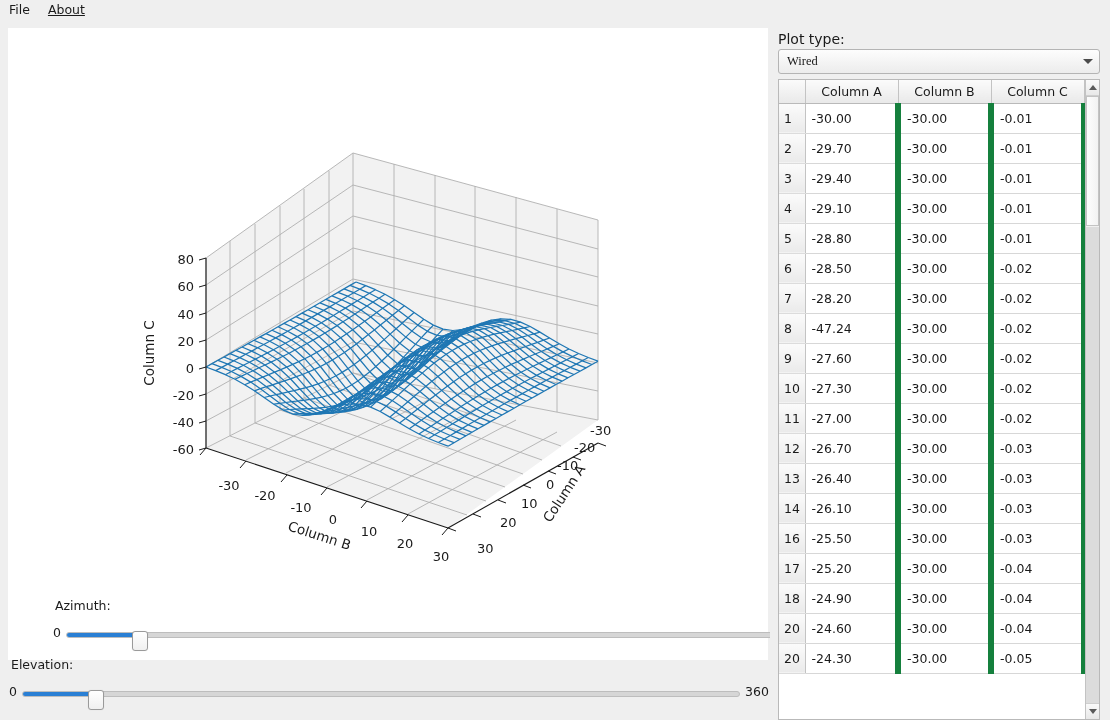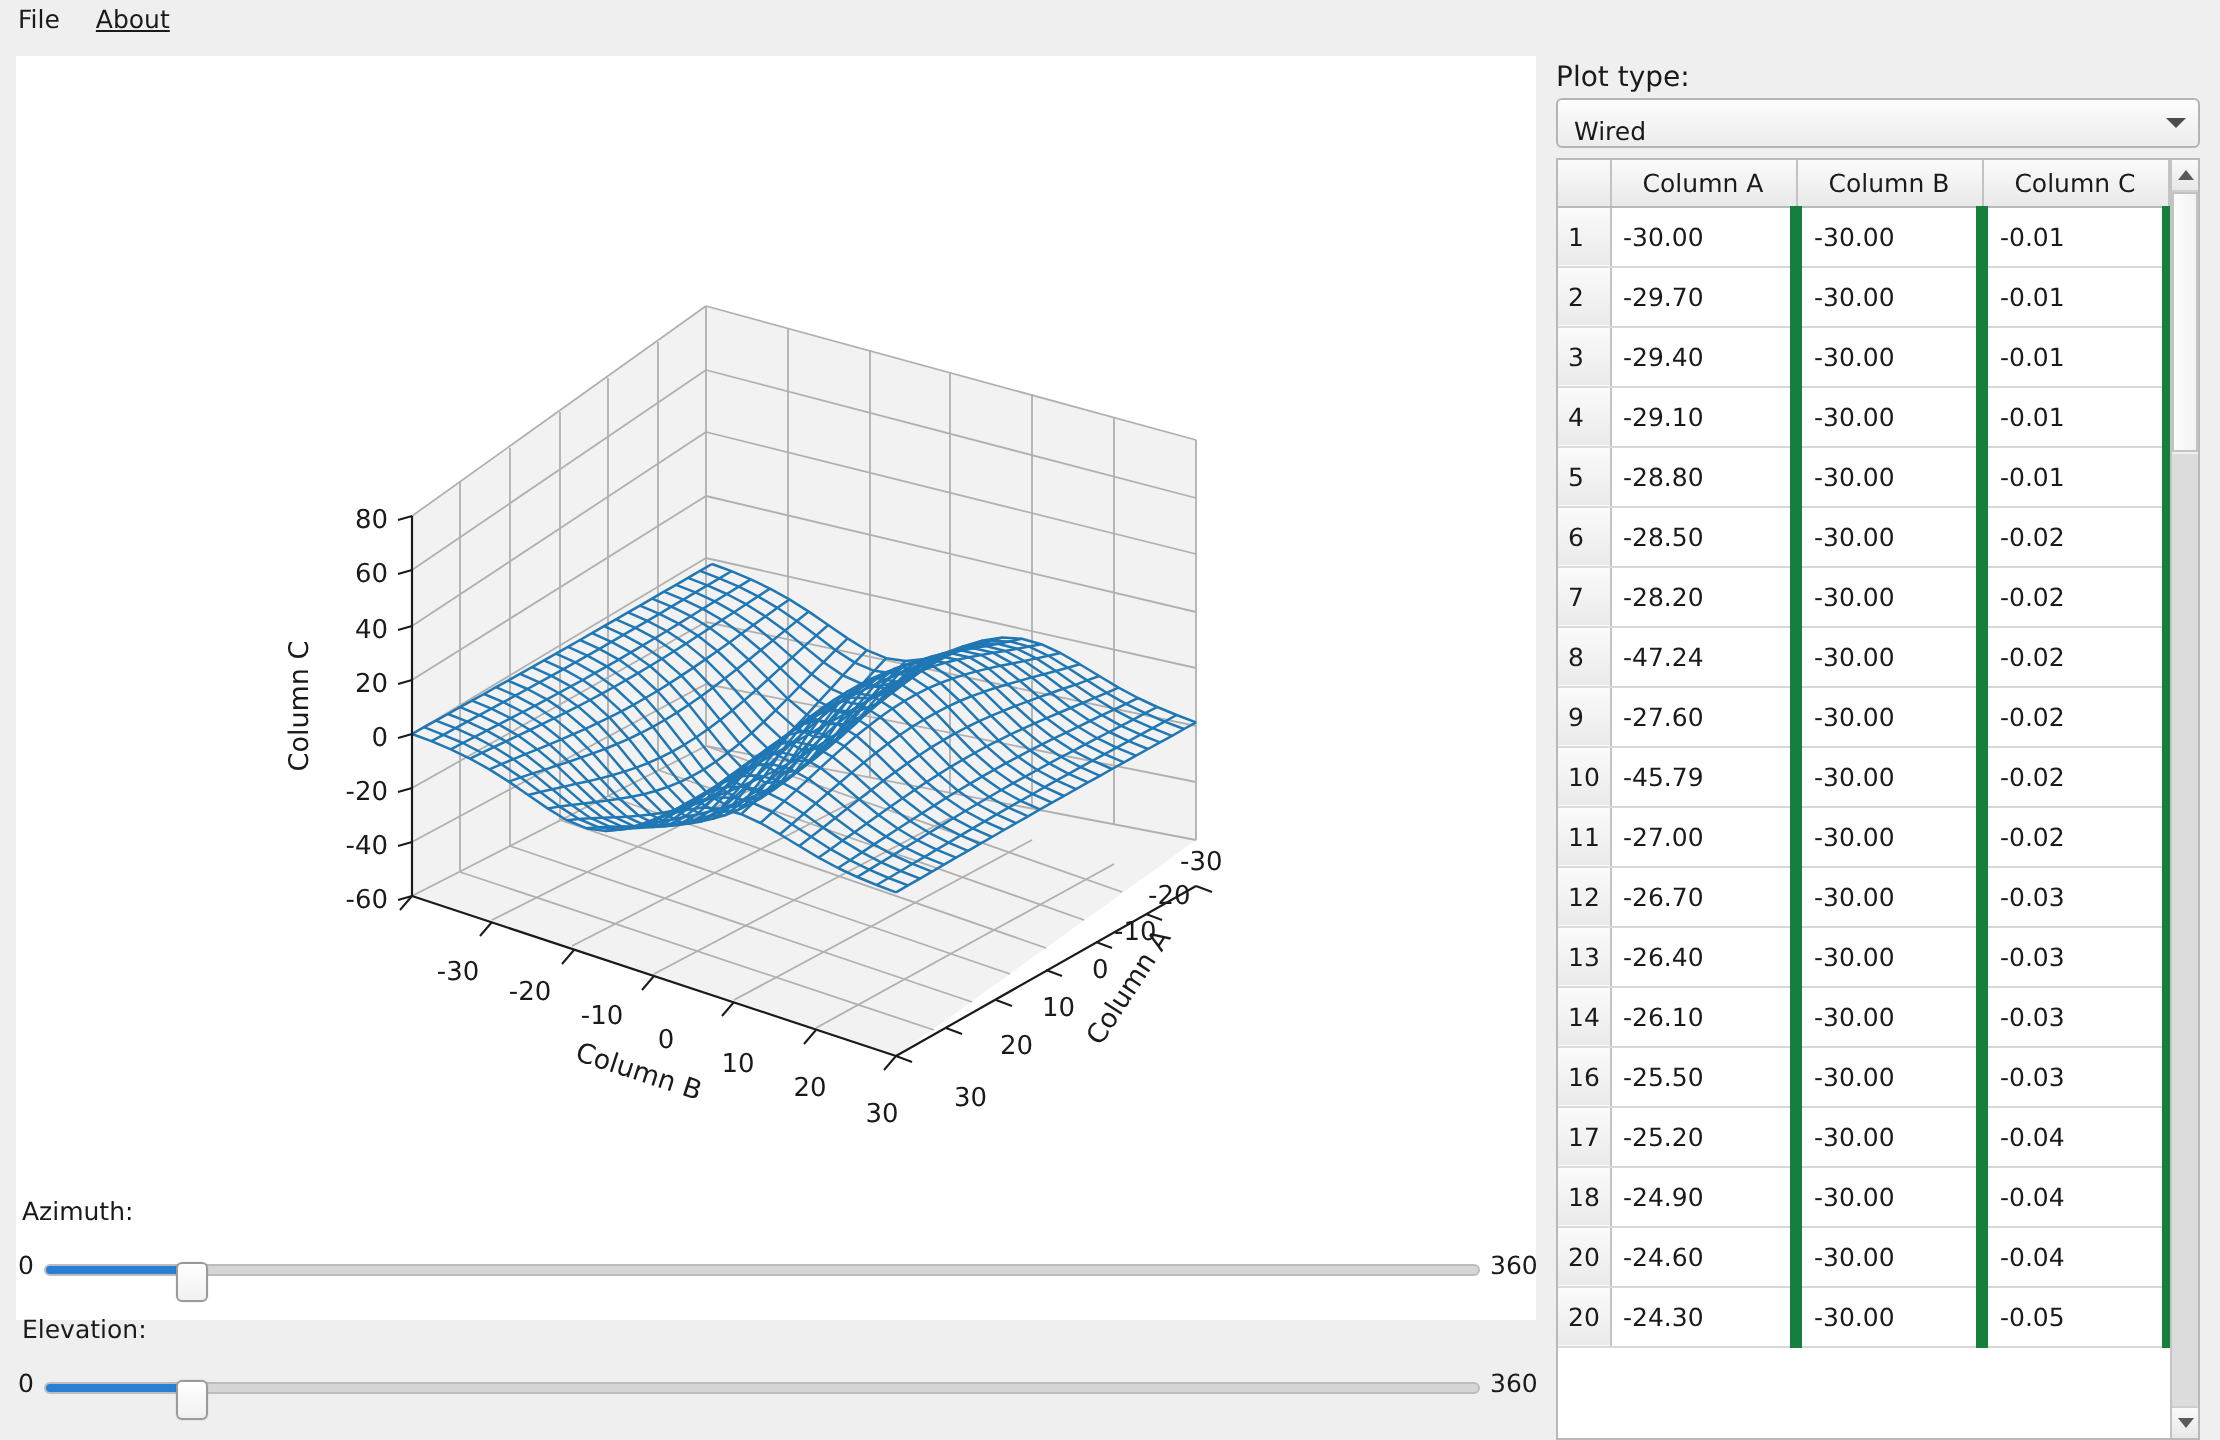--- a/index.html
+++ b/index.html
@@ -61,21 +61,21 @@
     position:absolute;left:770px;top:20px;width:340px;height:700px;
     background:#efefef;
   }
   .plot-type-label{
     position:absolute;left:8px;top:11px;font-size:14px;color:#1a1a1a;
   }
   .combo{
     position:absolute;left:8px;top:29px;width:322px;height:25px;
     background:linear-gradient(#fdfdfd,#ececec);
     border:1px solid #b4b4b4;border-radius:3px;
-    box-sizing:border-box;display:flex;align-items:flex-end;
+    box-sizing:border-box;display:flex;align-items:center;font-family:Liberation Serif, serif;
   }
   .combo-value{padding-left:8px;font-size:12.5px;color:#1a1a1a;flex:1;}
   .combo-arrow{
     width:22px;height:100%;display:flex;align-items:center;justify-content:center;
   }
   .combo-arrow i{
     display:block;width:0;height:0;
     border-left:5px solid transparent;border-right:5px solid transparent;
     border-top:5px solid #4b4b4b;
   }
@@ -330,21 +330,21 @@
         <text x="549" y="442">-10</text>
         <text x="538" y="461">0</text>
         <text x="513" y="480">10</text>
         <text x="492" y="499">20</text>
         <text x="469" y="525">30</text>
       </g>
       <text x="560" y="468" font-size="13.5" fill="#1a1a1a" text-anchor="middle" transform="rotate(-57 560 468)" font-family="DejaVu Sans, Liberation Sans, sans-serif">Column A</text>
     </svg>
   </div>
 
-  <div class="slider-block" style="top:598px;height:50px;">
+  <div class="slider-block" style="top:598px;height:50px;margin-left:44px;">
     <div class="slider-label" style="top:0;">Azimuth:</div>
     <div class="slider-row" style="top:29px;">
       <div class="slider-min">0</div>
       <div class="track">
         <div class="track-fill" id="az-fill" style="width: 71.768px;"></div>
         <div class="handle" id="az-handle" style="left: 64.768px;"></div>
       </div>
       <div class="slider-max">360</div>
     </div>
   </div>
@@ -432,21 +432,21 @@
               <td class="col-c">-0.02</td>
             </tr>
             <tr>
               <th class="rowhdr">9</th>
               <td class="col-a">-27.60</td>
               <td class="col-b">-30.00</td>
               <td class="col-c">-0.02</td>
             </tr>
             <tr>
               <th class="rowhdr">10</th>
-              <td class="col-a">-45.79</td>
+              <td class="col-a">-27.30</td>
               <td class="col-b">-30.00</td>
               <td class="col-c">-0.02</td>
             </tr>
             <tr>
               <th class="rowhdr">11</th>
               <td class="col-a">-27.00</td>
               <td class="col-b">-30.00</td>
               <td class="col-c">-0.02</td>
             </tr>
             <tr>

